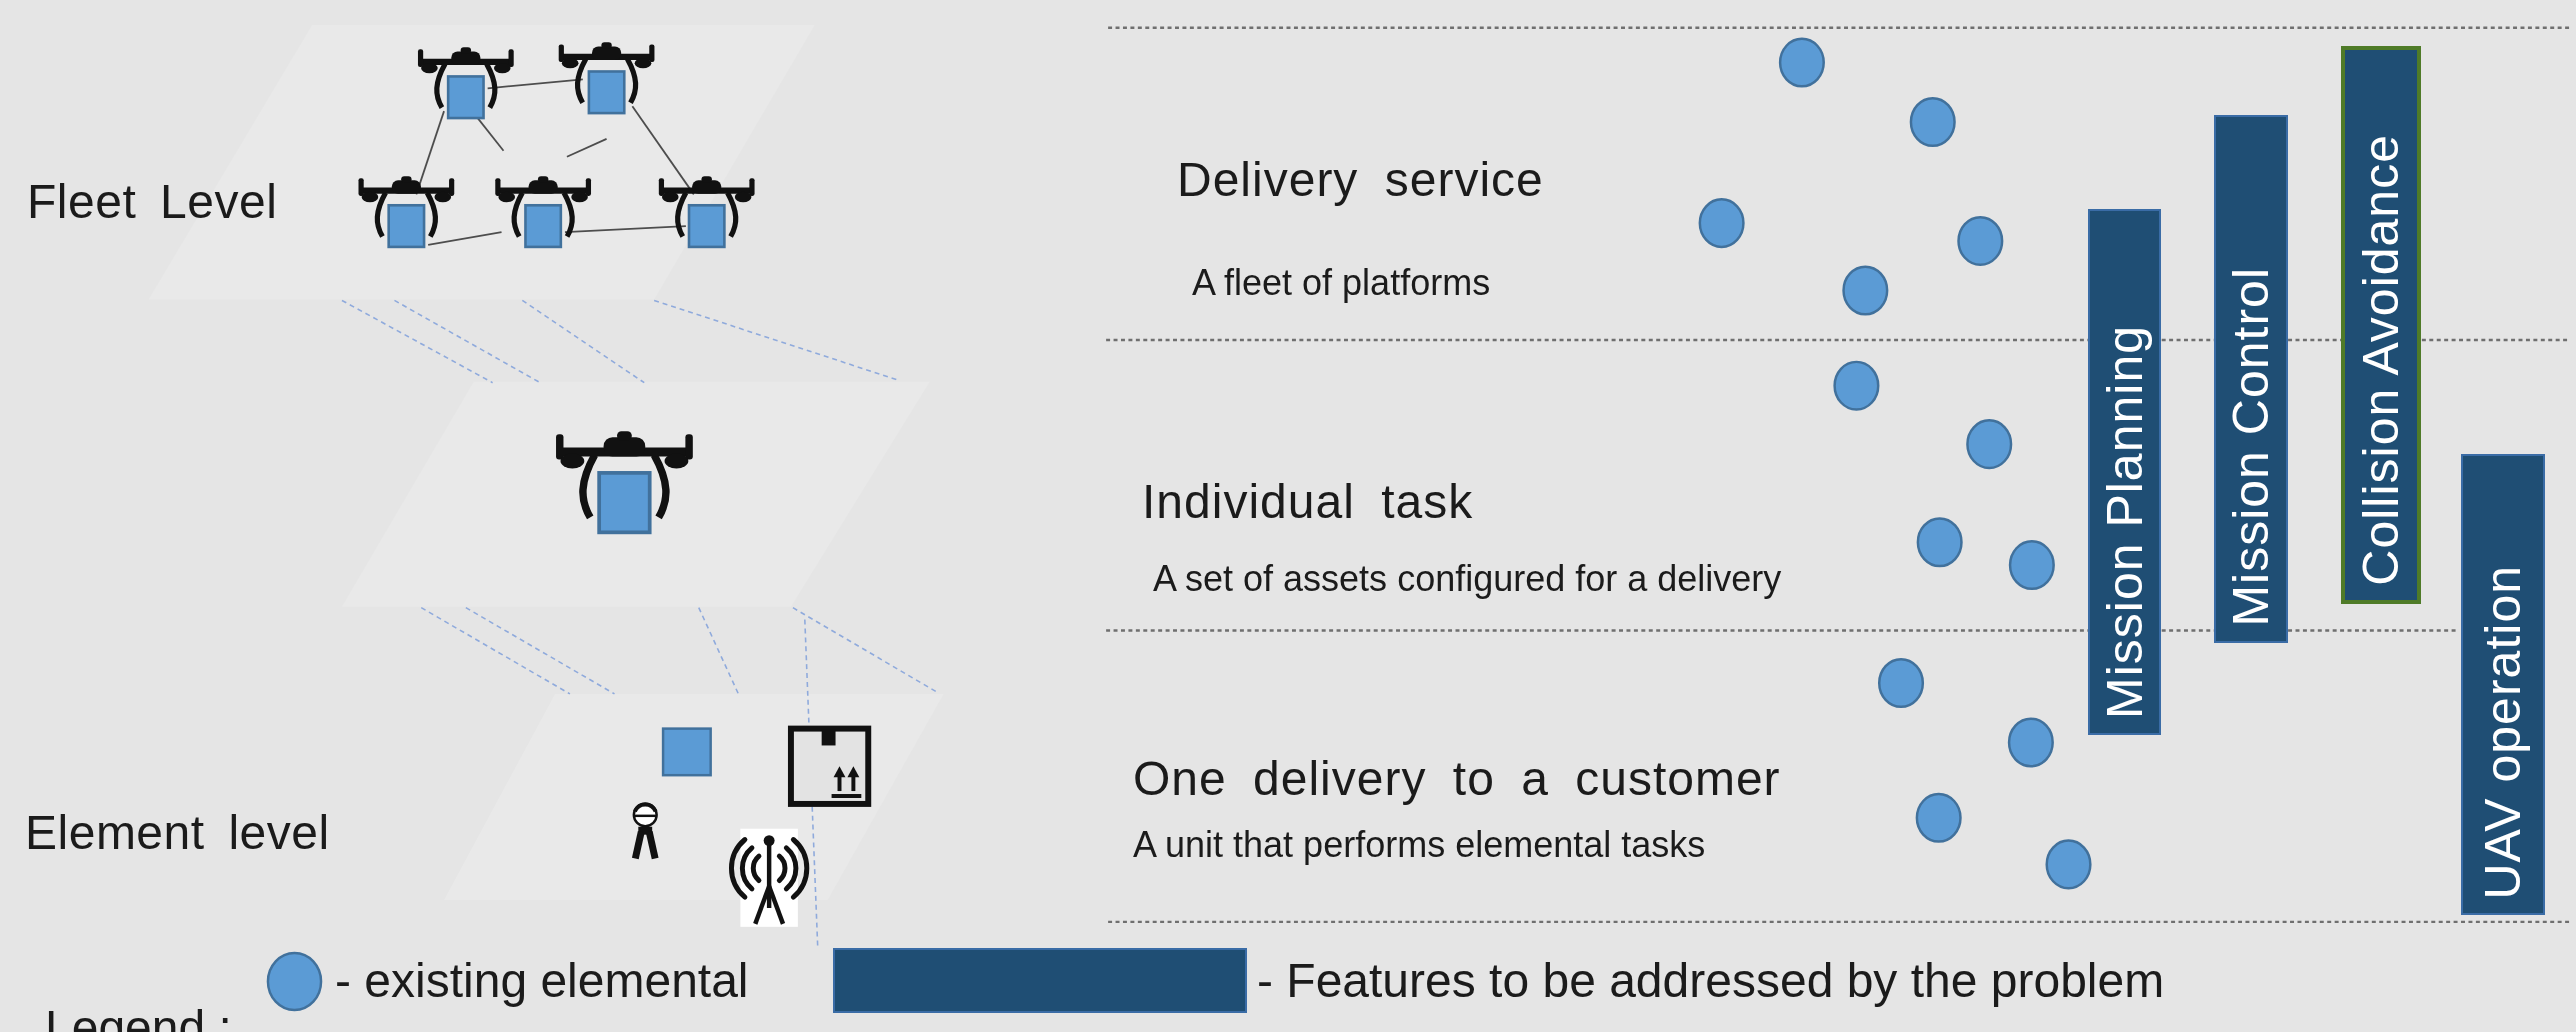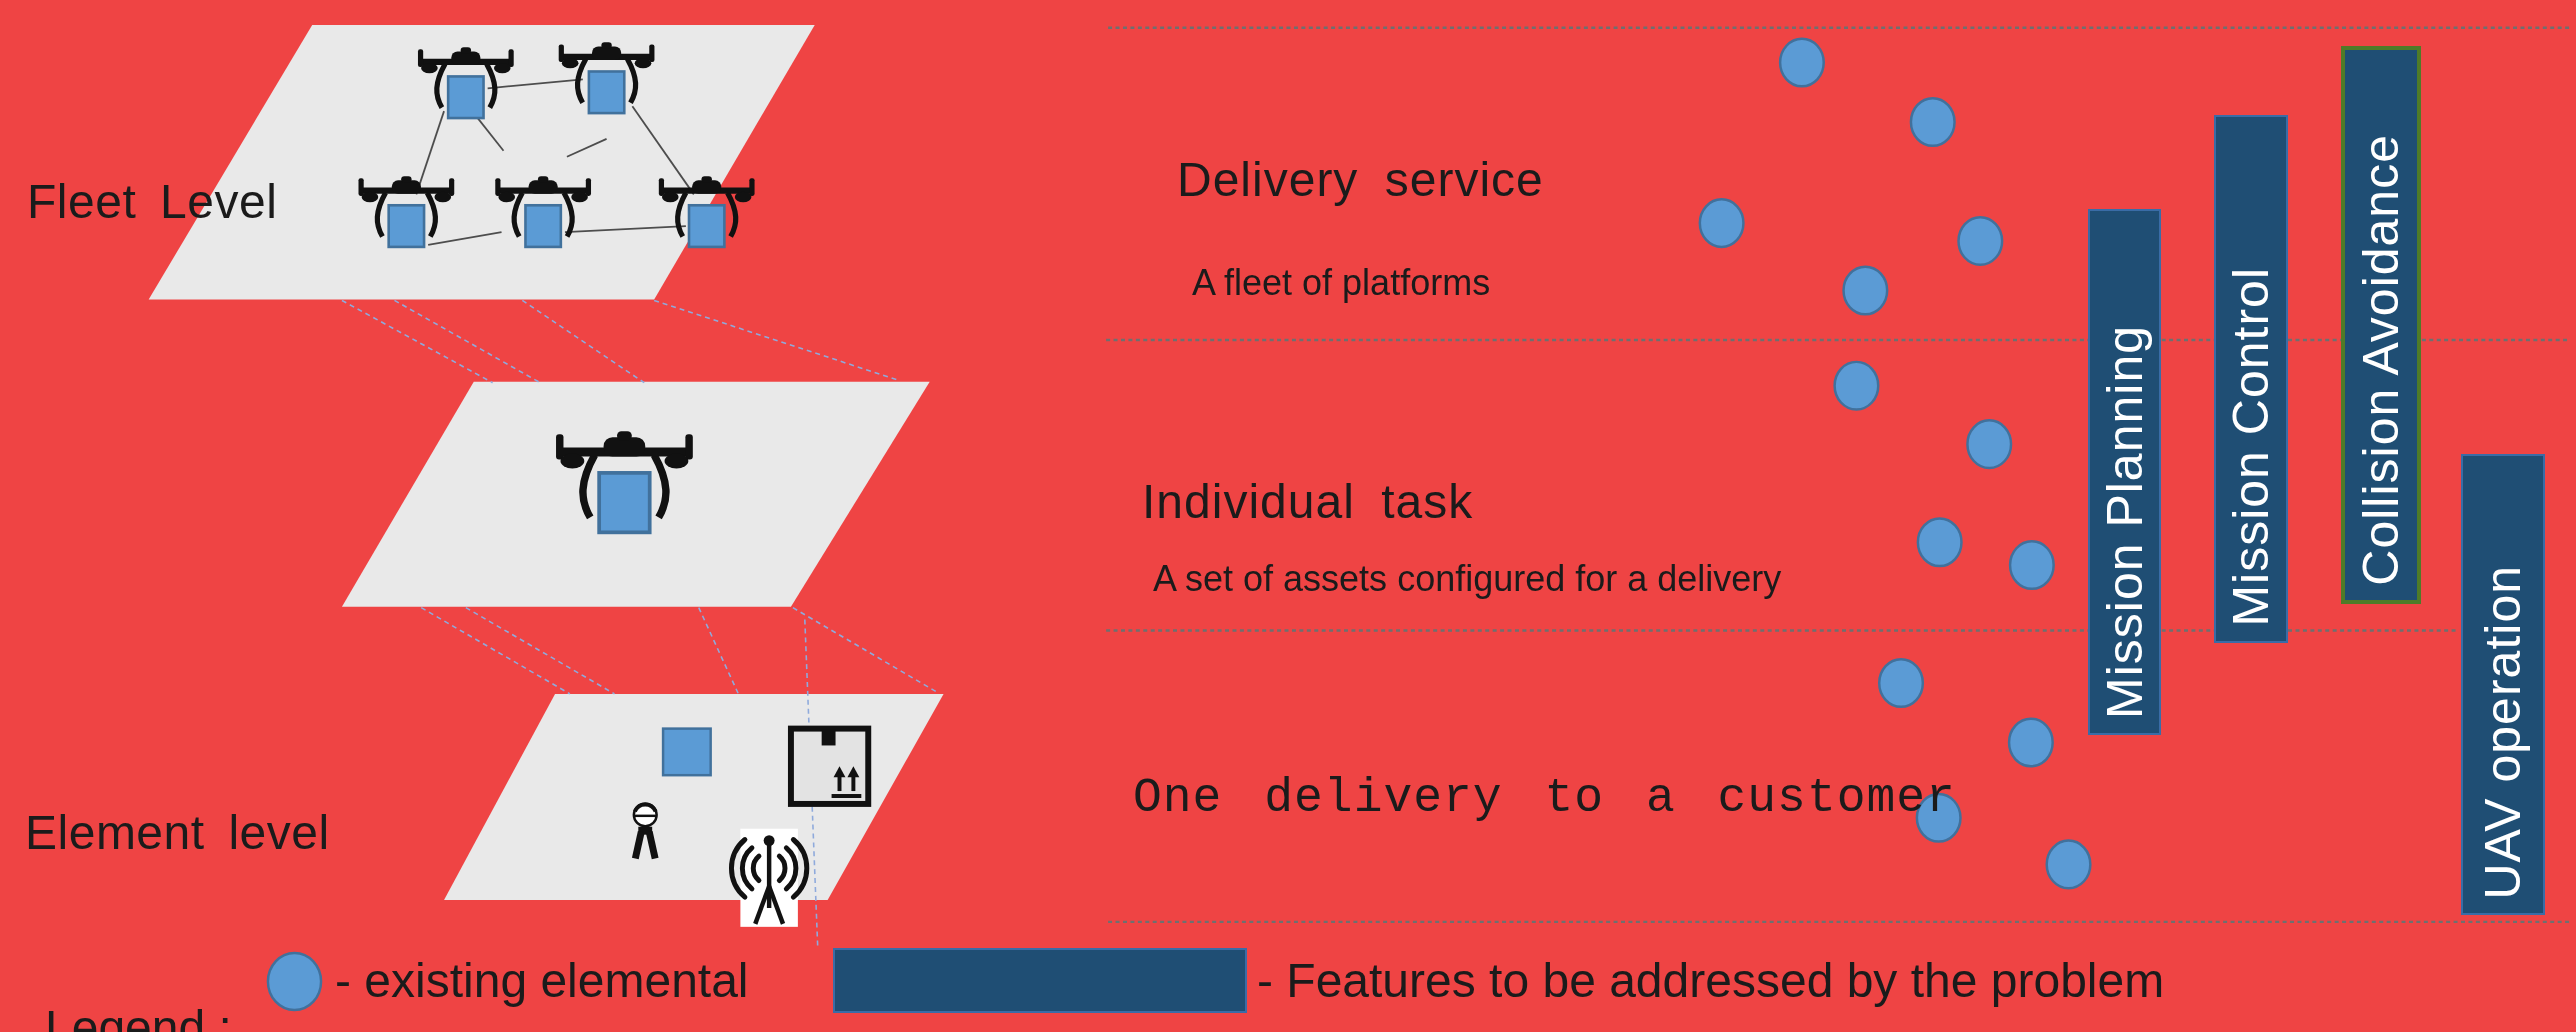--- a/index.html
+++ b/index.html
@@ -1,16 +1,16 @@
 <!DOCTYPE html>
 <html><head>
 <meta charset="utf-8">
 <style>
   html,body{margin:0;padding:0;background:#ffffff;}
-  .stage{position:relative;width:2576px;height:1033px;background:#ef4444;overflow:hidden;
+  .stage{position:relative;width:2576px;height:1033px;background:#e5e5e5;overflow:hidden;
          font-family:"Liberation Sans", sans-serif;color:#1b1b1b;}
   #diagram-svg{position:absolute;left:0;top:0;width:2576px;height:1033px;}
   .abs{position:absolute;white-space:nowrap;}
   .level-label{font-size:48px;color:#1b1b1b;letter-spacing:0.5px;word-spacing:10px;}
   .band-title{font-size:48px;color:#1b1b1b;letter-spacing:1px;word-spacing:12px;}
   .band-sub{font-size:36px;color:#1b1b1b;}
   .feature-bar{position:absolute;box-sizing:border-box;display:flex;justify-content:center;
                align-items:flex-end;padding-bottom:14px;}
   .feature-bar span{writing-mode:vertical-rl;transform:rotate(180deg);color:#ffffff;
                     font-size:50px;letter-spacing:1px;line-height:1;}
@@ -114,21 +114,22 @@
       </g>
   </svg>
 
   <div class="abs level-label" style="left:27px;top:174px;">Fleet Level</div>
   <div class="abs level-label" style="left:25px;top:805px;">Element level</div>
 
   <div class="abs band-title" style="left:1177px;top:145px;margin-top:7px;">Delivery service</div>
   <div class="abs band-sub" style="left:1192px;top:262px;">A fleet of platforms</div>
   <div class="abs band-title" style="left:1142px;top:474px;">Individual task</div>
   <div class="abs band-sub" style="left:1153px;top:558px;">A set of assets configured for a delivery</div>
-  <div class="abs band-title" style="left:1133px;top:771px;font-family:Liberation Mono, monospace;">One delivery to a customer</div>
+  <div class="abs band-title" style="left:1133px;top:751px;">One delivery to a customer</div>
+  <div class="abs band-sub" style="left:1133px;top:824px;">A unit that performs elemental tasks</div>
 
   <div id="features-layer">
       <div class="feature-bar" style="left: 2088px; top: 209px; width: 73px; height: 526px; background: rgb(31, 78, 116); border: 2px solid rgb(58, 108, 166);">
         <span>Mission Planning</span>
       </div>
       <div class="feature-bar" style="left: 2214px; top: 115px; width: 74px; height: 528px; background: rgb(31, 78, 116); border: 2px solid rgb(58, 108, 166);">
         <span>Mission Control</span>
       </div>
       <div class="feature-bar" style="left: 2341px; top: 46px; width: 80px; height: 558px; background: rgb(31, 78, 116); border: 4px solid rgb(79, 123, 40);">
         <span>Collision Avoidance</span>

